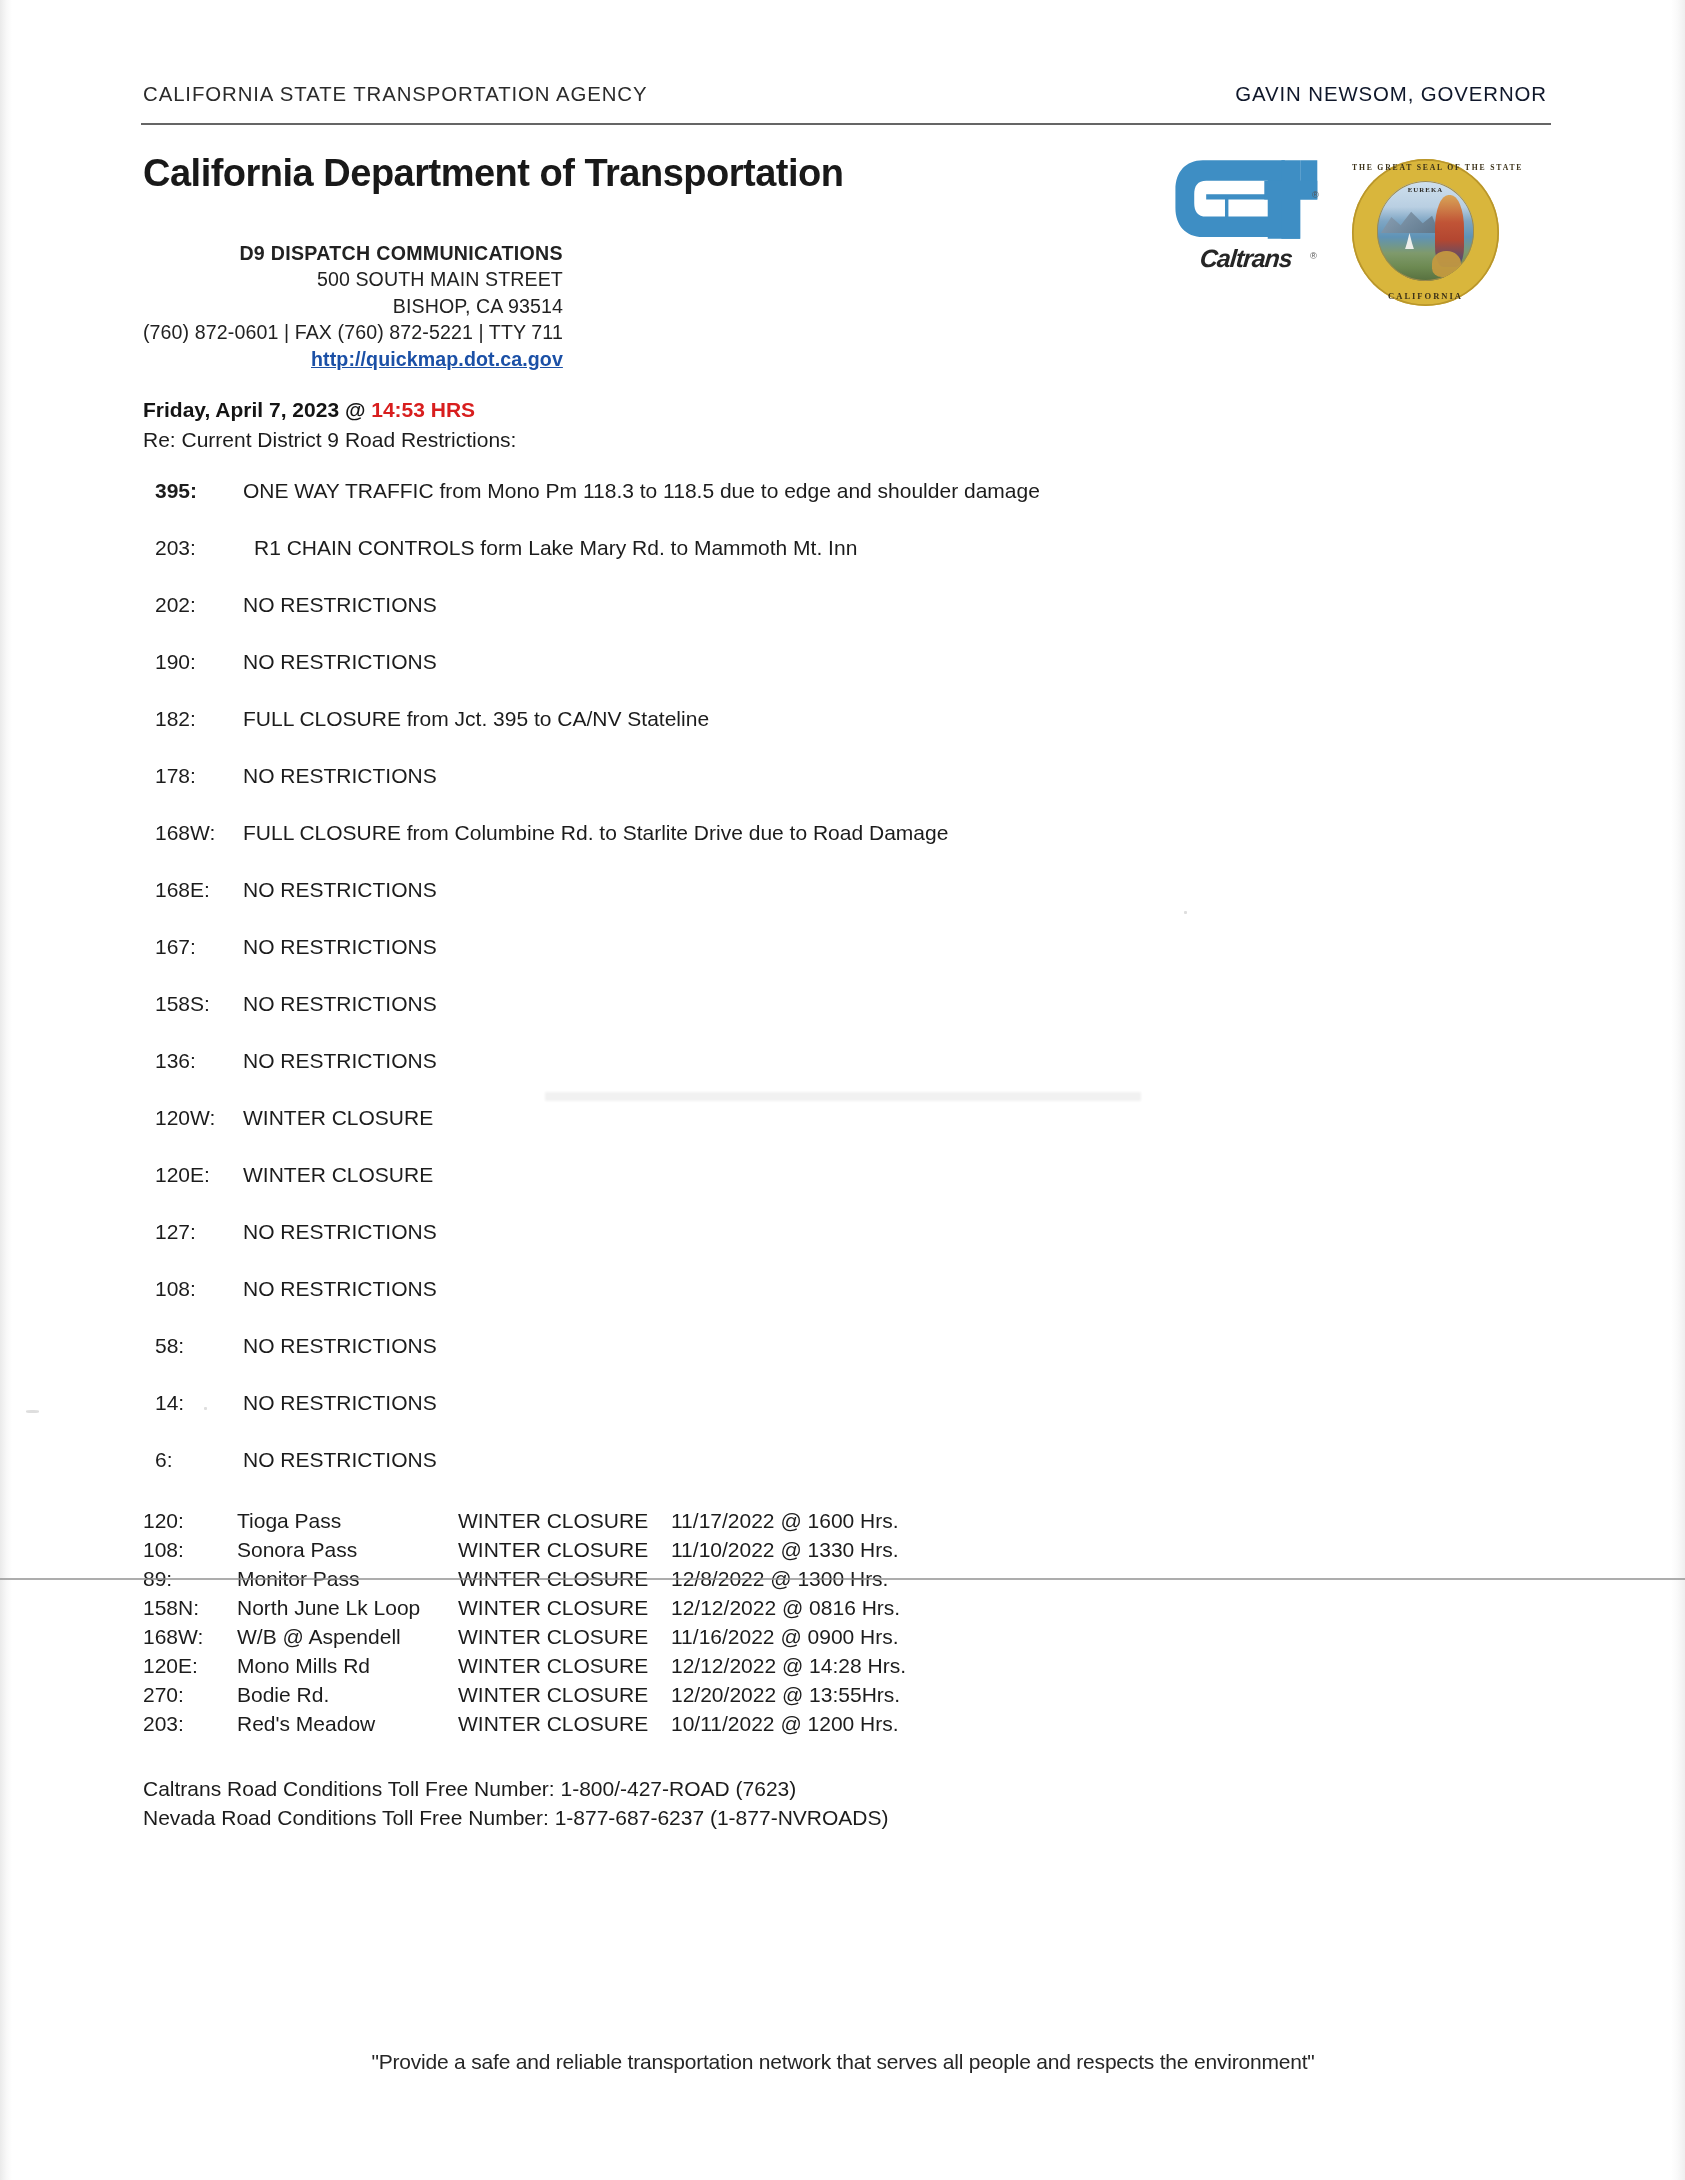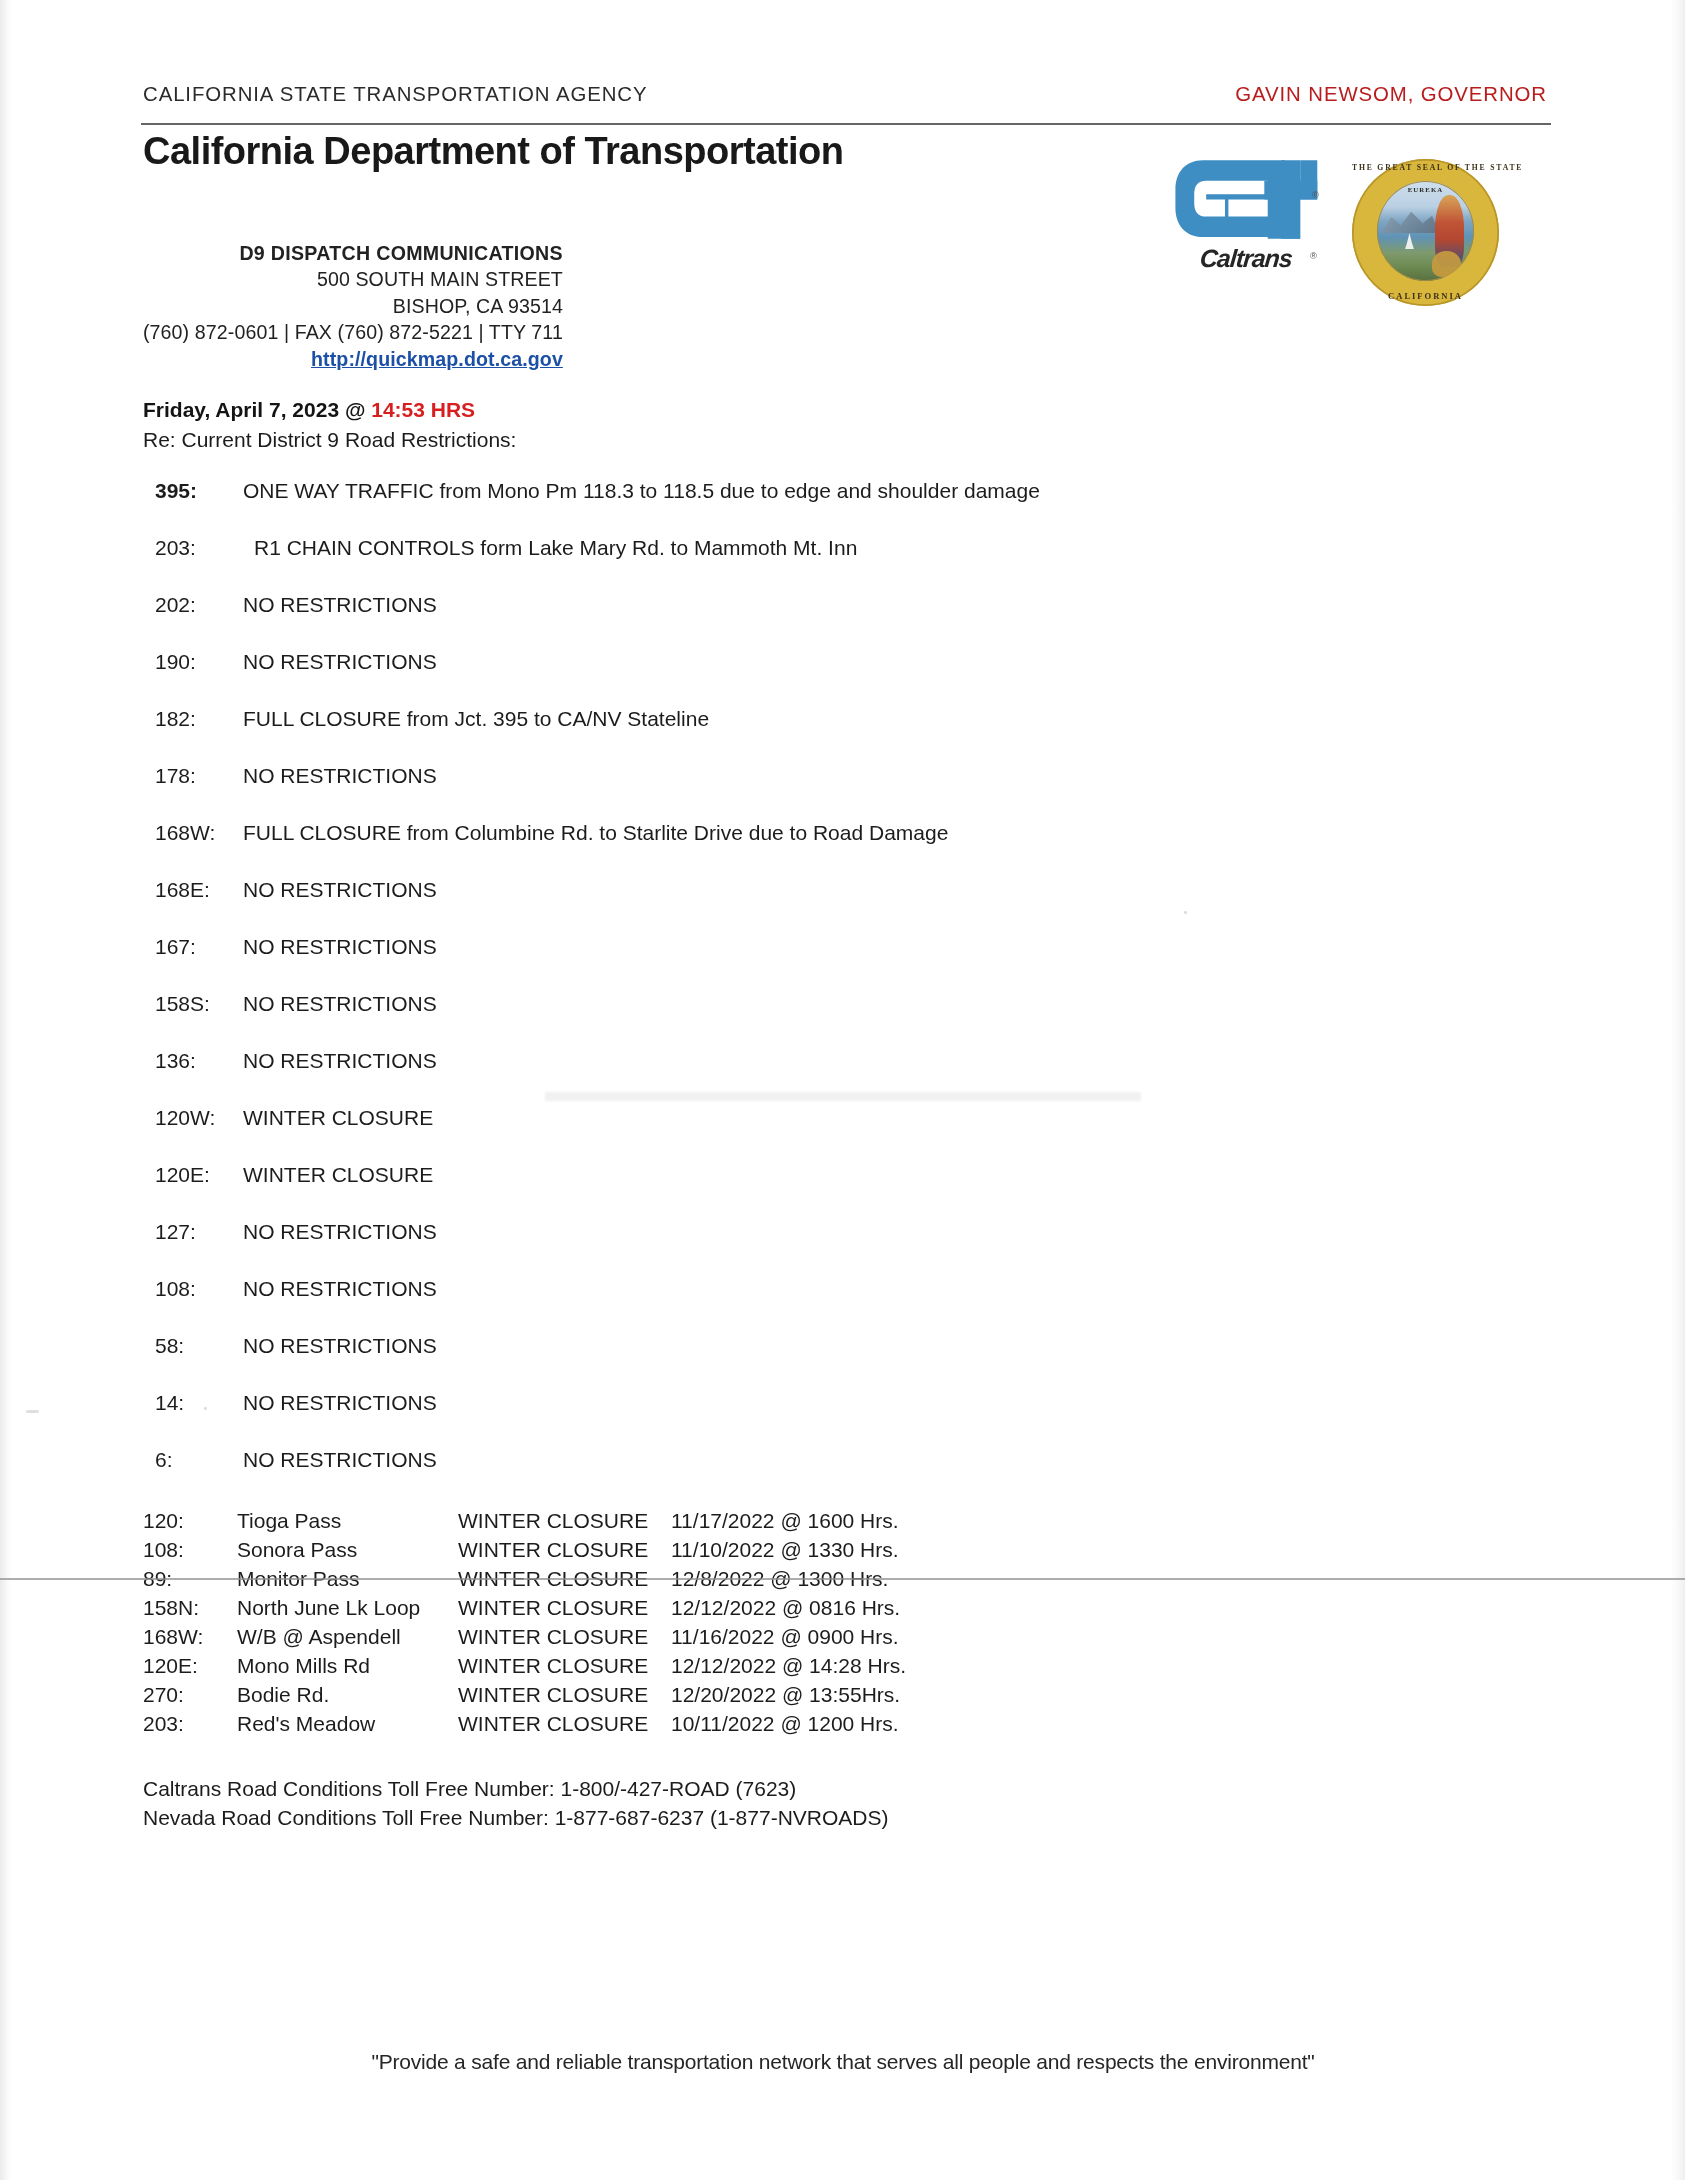--- a/index.html
+++ b/index.html
@@ -62,33 +62,33 @@
     font-size: 20.4px;
     letter-spacing: 0.9px;
     color: #2b2b2b;
     white-space: nowrap;
   }
   .hdr-governor {
     position: absolute;
     right: 139px; top: 83px;
     font-size: 20.4px;
     letter-spacing: 0.9px;
-    color: #b91c1c;
+    color: #0f172a;
     white-space: nowrap;
   }
   .hdr-rule {
     position: absolute;
     left: 141px; top: 123px;
     width: 1410px; height: 1.7px;
     background: #3a3a3a;
     opacity: .78;
   }
   .dept-title {
     position: absolute;
-    left: 143px; top: 130px;
+    left: 143px; top: 152px;
     font-size: 38px;
     font-weight: bold;
     letter-spacing: -0.5px;
     color: #191919;
     white-space: nowrap;
   }
 
   
   .logo-caltrans {
     position: absolute;

